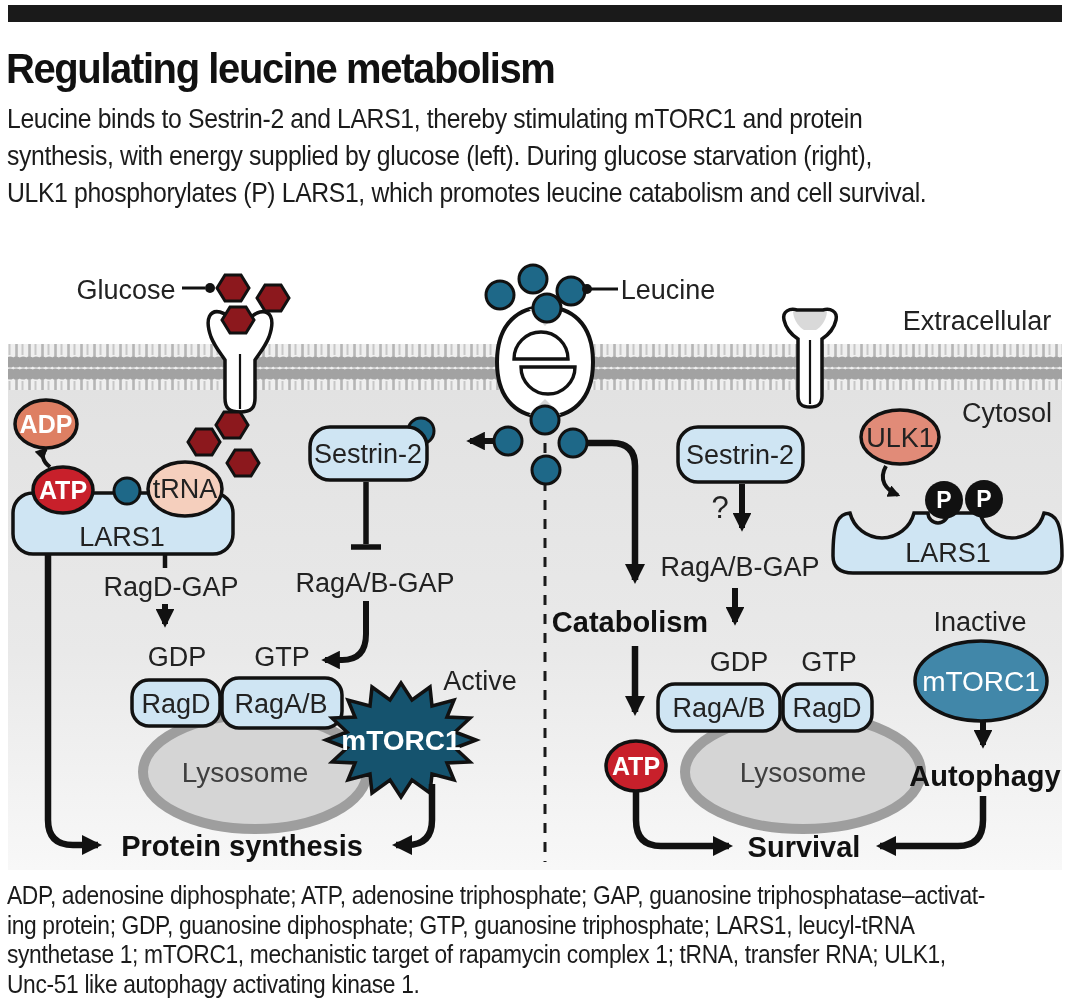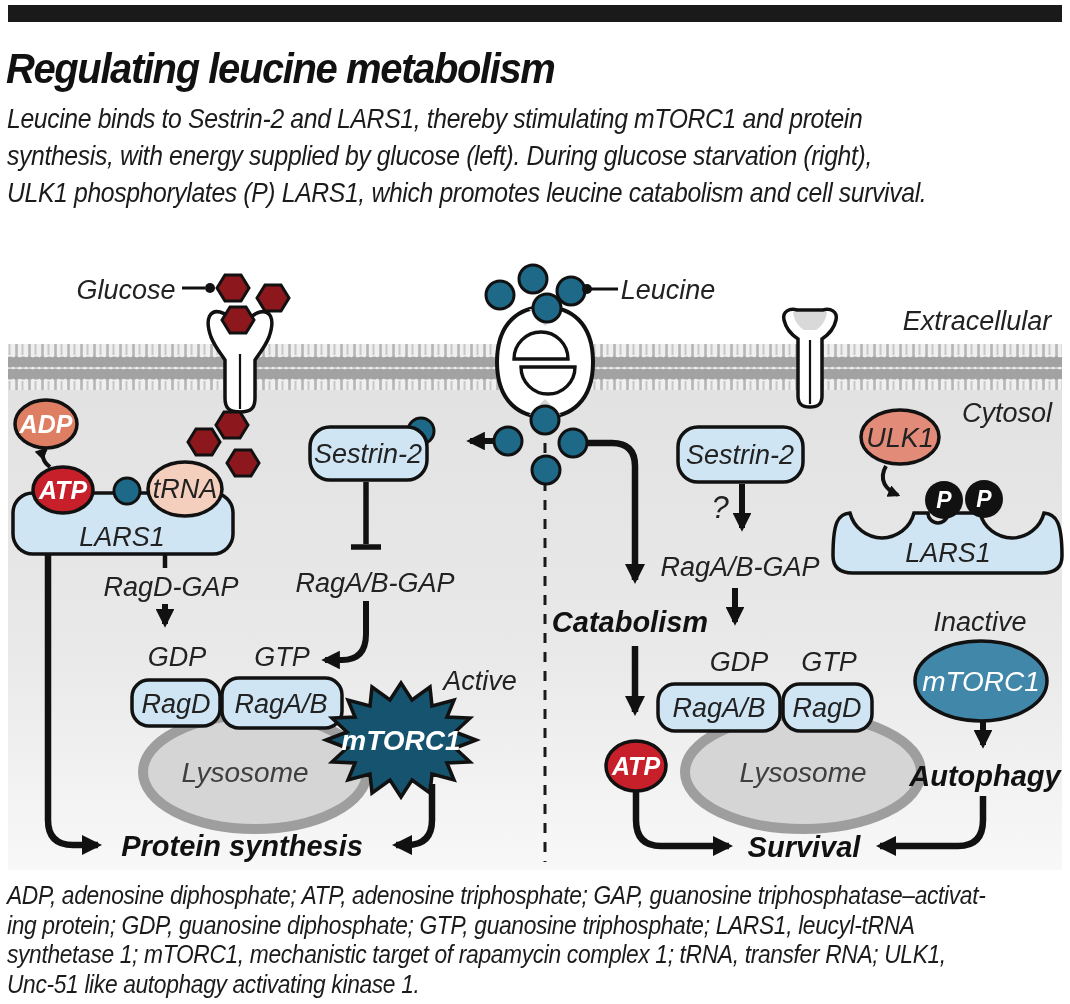--- a/index.html
+++ b/index.html
@@ -1,17 +1,17 @@
 <!DOCTYPE html>
 <html><head>
 <meta charset="utf-8">
 <style>
   html,body{margin:0;padding:0;background:#fff;}
   .page{position:relative;width:1070px;height:1004px;background:#fff;overflow:hidden;
-        font-family:"Liberation Sans", sans-serif;color:#161616;font-style:italic;}
+        font-family:"Liberation Sans", sans-serif;color:#161616;}
   .topbar{position:absolute;left:8px;top:5px;width:1054px;height:17px;background:#1a1a1a;}
   .title{position:absolute;left:6px;top:44px;font-size:43px;font-weight:bold;letter-spacing:-1.5px;
          transform:scaleX(.93);transform-origin:0 0;white-space:nowrap;color:#111;}
   .intro{position:absolute;left:7px;top:100px;font-size:27.5px;line-height:37px;letter-spacing:-.4px;
          transform:scaleX(.90);transform-origin:0 0;white-space:nowrap;color:#1b1b1b;}
   .caption{position:absolute;left:7px;top:881px;font-size:26.5px;line-height:29.5px;letter-spacing:-.4px;
          transform:scaleX(.86);transform-origin:0 0;white-space:nowrap;color:#1b1b1b;}
   svg{position:absolute;left:0;top:0;}
   svg text{font-family:"Liberation Sans", sans-serif;}
   .lbl{font-size:27px;fill:#222;text-anchor:middle;}

